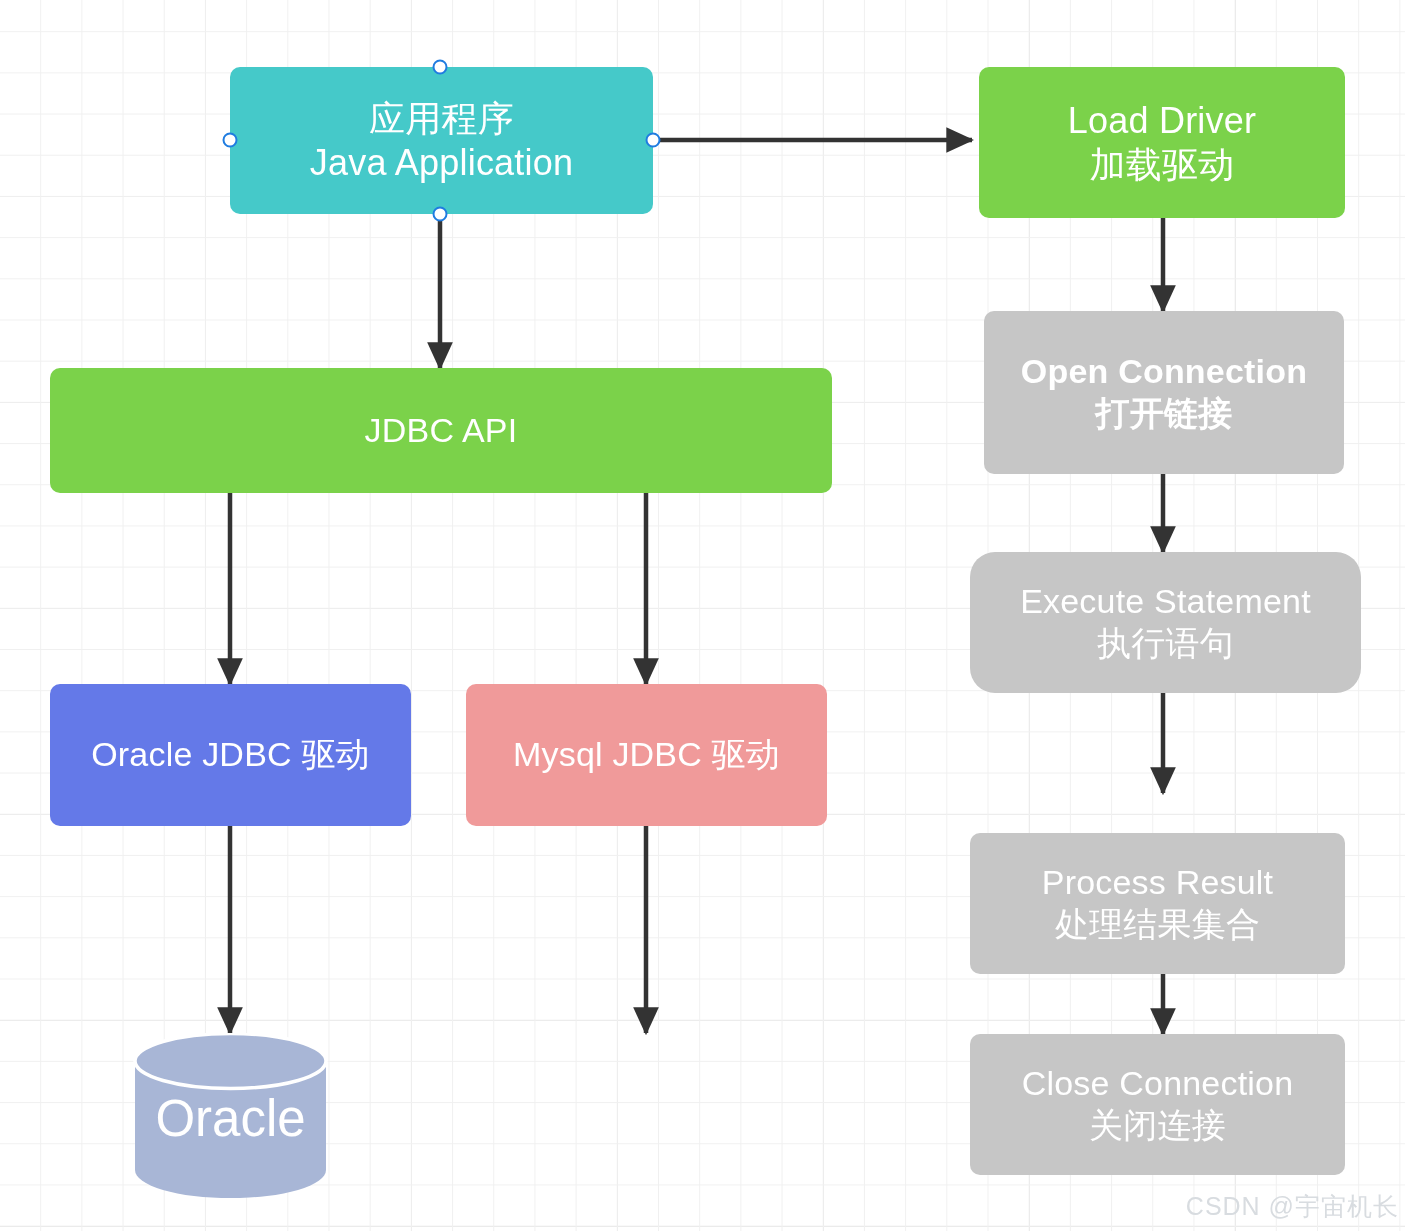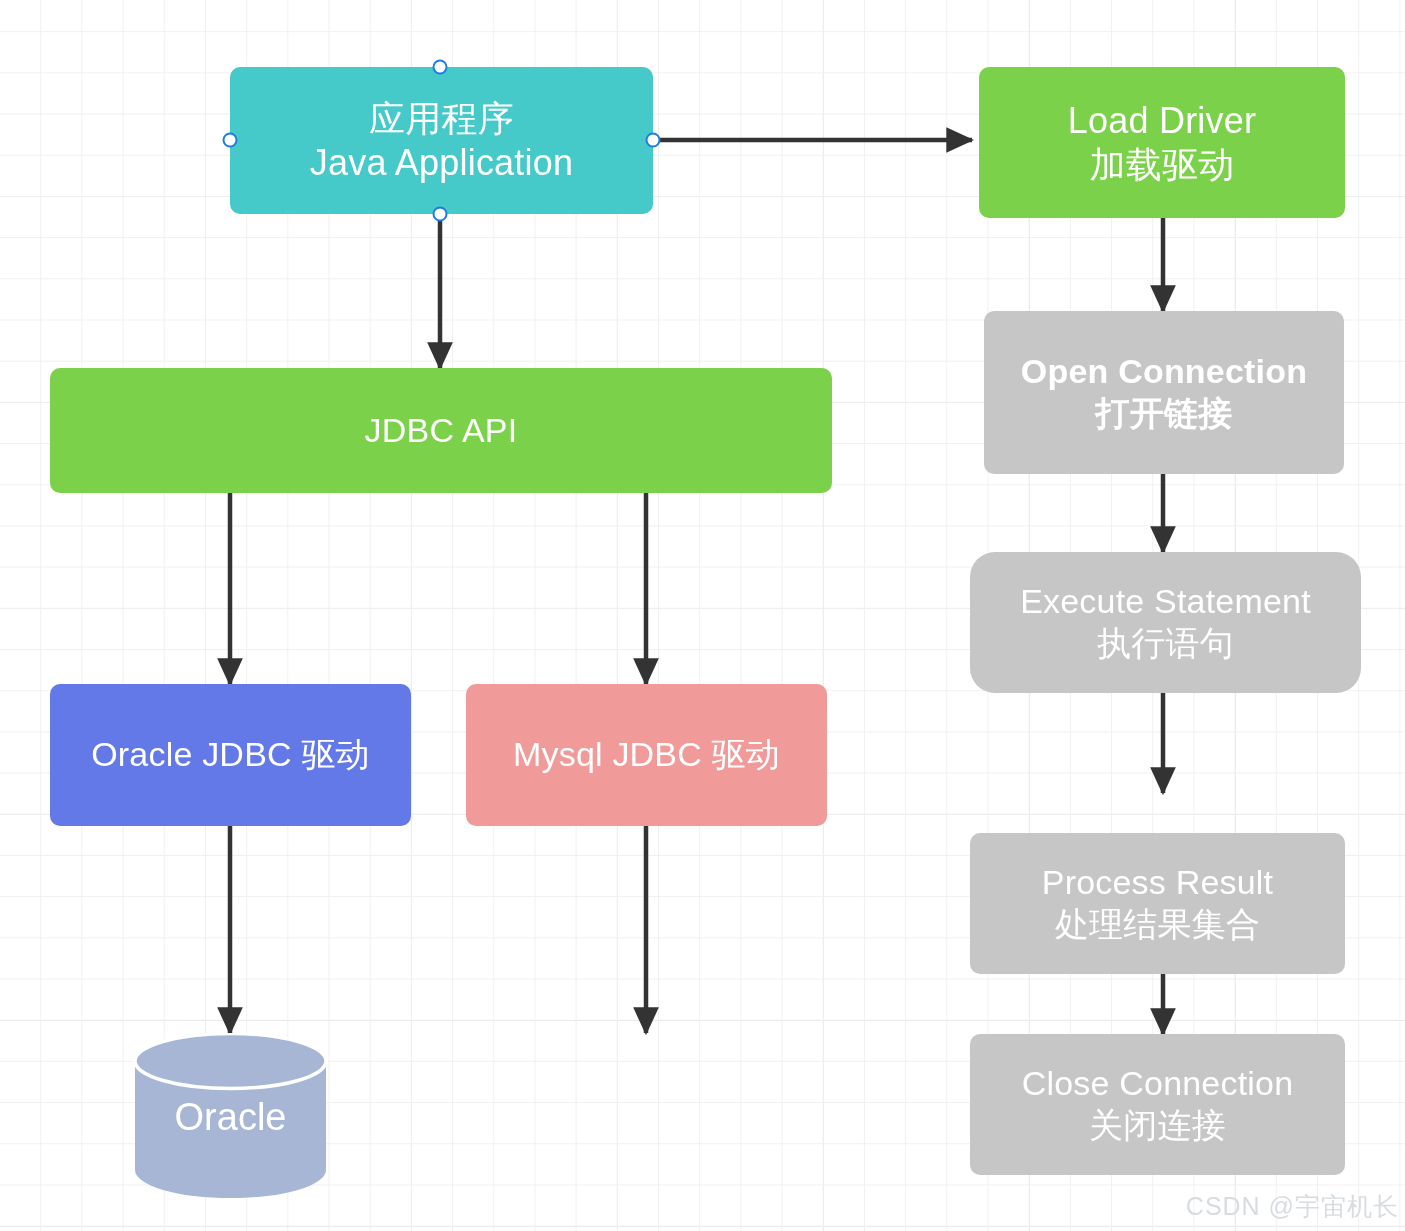--- a/index.html
+++ b/index.html
@@ -66,21 +66,21 @@
     transform: translate(-50%, -50%);
   }
   .cyl {
     position: absolute;
   }
   .cyl-label {
     position: absolute;
     width: 100%;
     text-align: center;
     color: #ffffff;
-    font-size: 38px;
+    font-size: 51px;
     top: 50%;
     transform: translateY(-46%);
     white-space: nowrap;
   }
   .watermark {
     position: absolute;
     right: 14px;
     bottom: 8px;
     color: #d8dce0;
     font-size: 25px;

